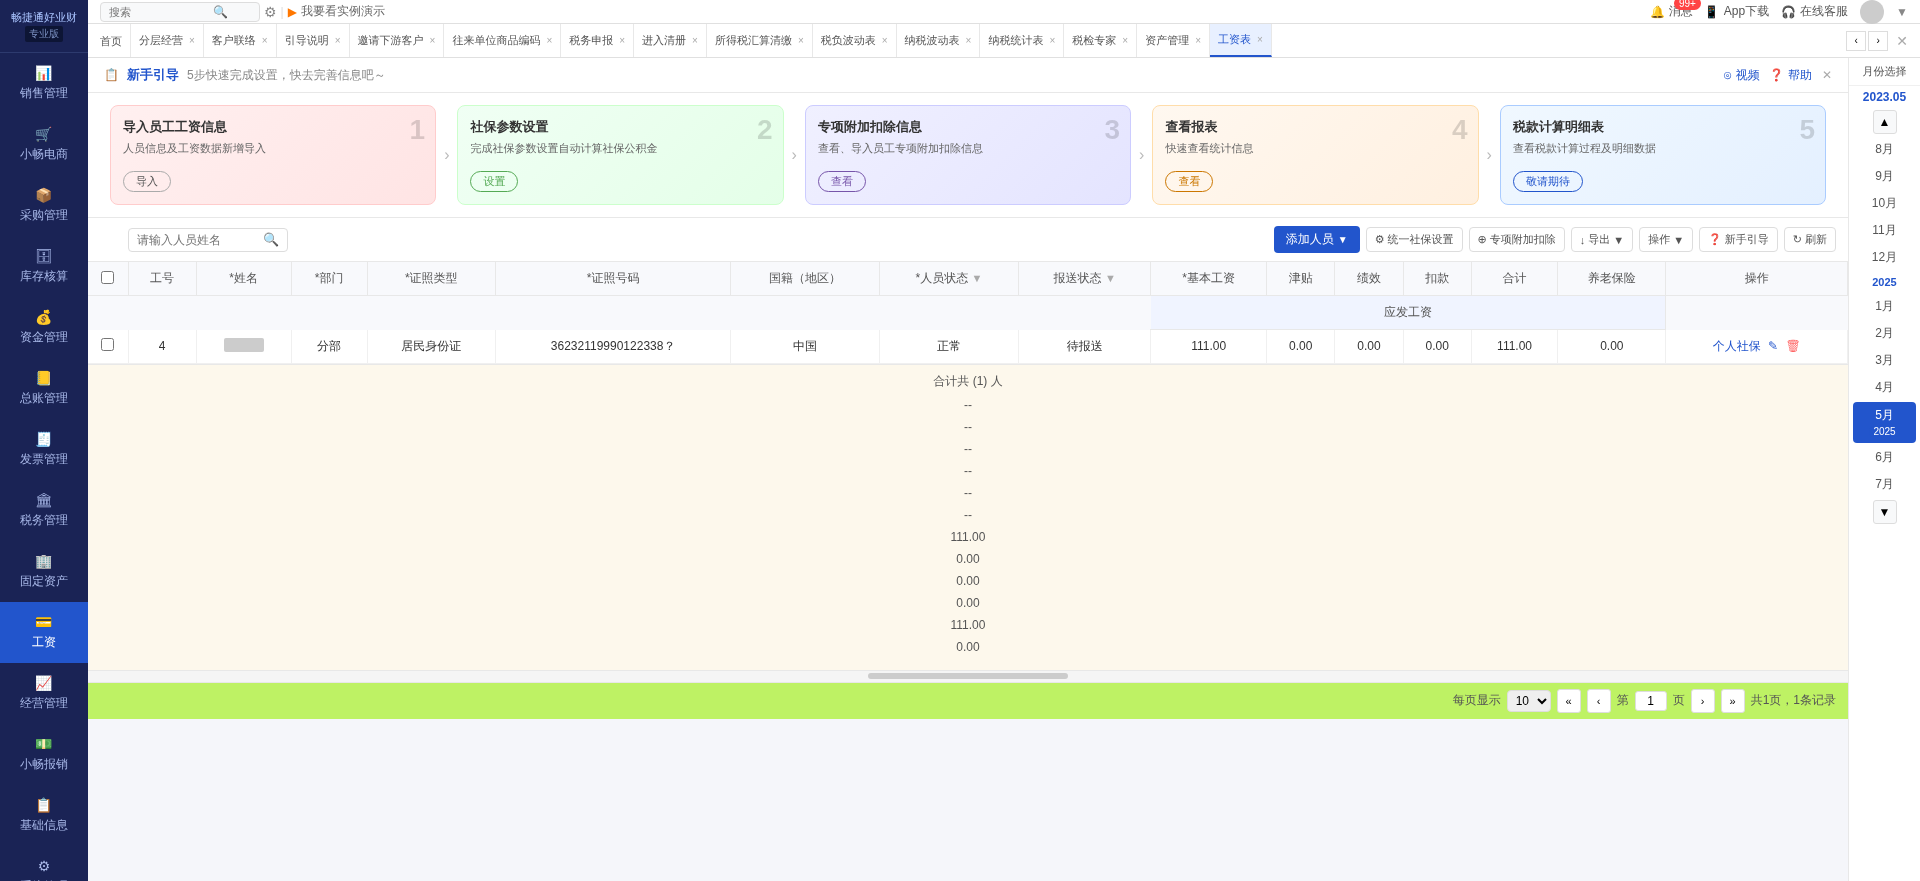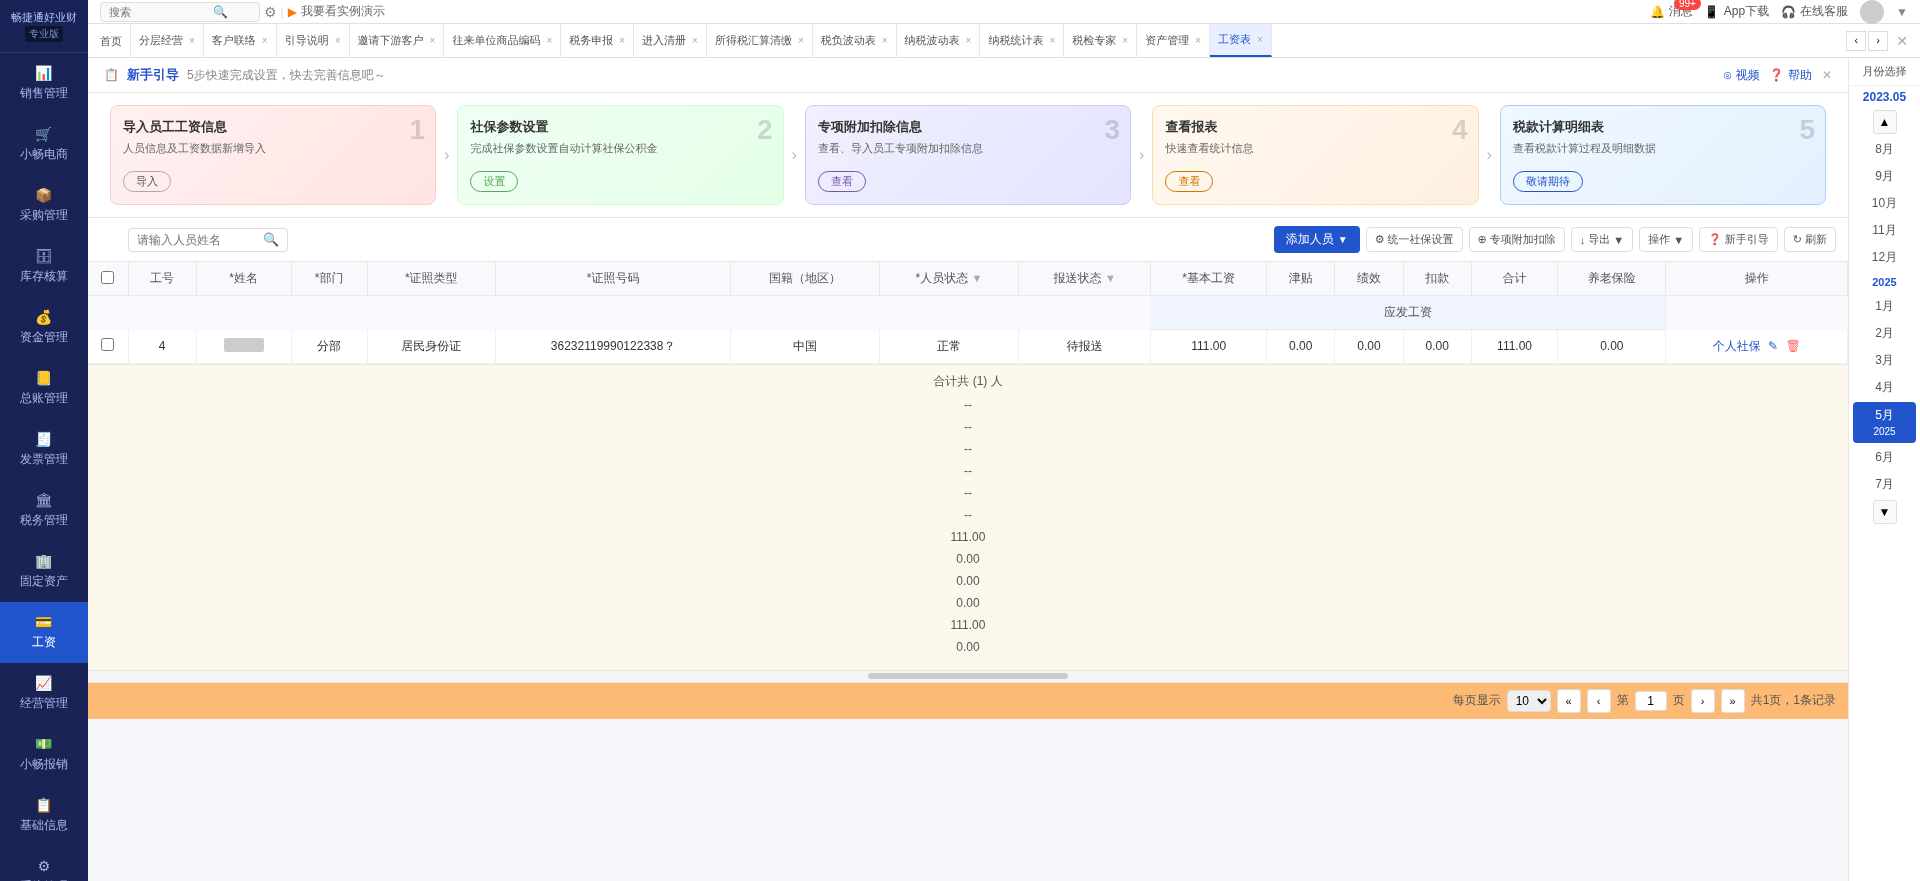--- a/index.html
+++ b/index.html
@@ -90,21 +90,21 @@
     tbody td { padding: 8px 8px; border-right: 1px solid #f0f0f0; text-align: center; white-space: nowrap; }
     .checkbox-col { width: 40px; }
     .th-group { text-align: center; background: #f0f4ff; border-bottom: 1px solid #e8e8e8; }
     .op-btn { color: #2255cc; cursor: pointer; margin: 0 2px; font-size: 12px; }
     .name-blurred { display: inline-block; width: 40px; height: 14px; background: #ccc; border-radius: 2px; }
 
     
     .table-footer { background: #fdf8ec; border-top: 1px solid #e8e8e8; display: flex; align-items: center; padding: 8px 12px; gap: 8px; font-size: 12px; color: #555; flex-direction: column; }
 
     
-    .pagination { background: #fdba74; border-top: 1px solid #e8e8e8; display: flex; align-items: center; justify-content: flex-end; padding: 6px 12px; gap: 6px; font-size: 12px; color: #555; }
+    .pagination { background: #bef264; border-top: 1px solid #e8e8e8; display: flex; align-items: center; justify-content: flex-end; padding: 6px 12px; gap: 6px; font-size: 12px; color: #555; }
     .page-size-select { border: 1px solid #ddd; border-radius: 4px; padding: 2px 4px; font-size: 12px; }
     .page-btn { border: 1px solid #ddd; background: #fff; width: 24px; height: 24px; cursor: pointer; border-radius: 3px; font-size: 11px; }
     .page-input { border: 1px solid #ddd; border-radius: 3px; width: 32px; text-align: center; padding: 2px; font-size: 12px; }
 
     
     .month-panel { width: 72px; background: #fff; border-left: 1px solid #e8e8e8; display: flex; flex-direction: column; align-items: center; padding: 0; font-size: 12px; flex-shrink: 0; }
     .month-panel-title { color: #555; padding: 6px 4px; font-size: 11px; text-align: center; border-bottom: 1px solid #f0f0f0; width: 100%; }
     .month-year { color: #2255cc; font-weight: bold; font-size: 12px; padding: 4px; text-align: center; }
     .month-nav-btn { width: 24px; height: 24px; border: 1px solid #ddd; background: #f8f9fa; border-radius: 3px; cursor: pointer; font-size: 12px; margin: 2px; }
     .month-list { width: 100%; }

